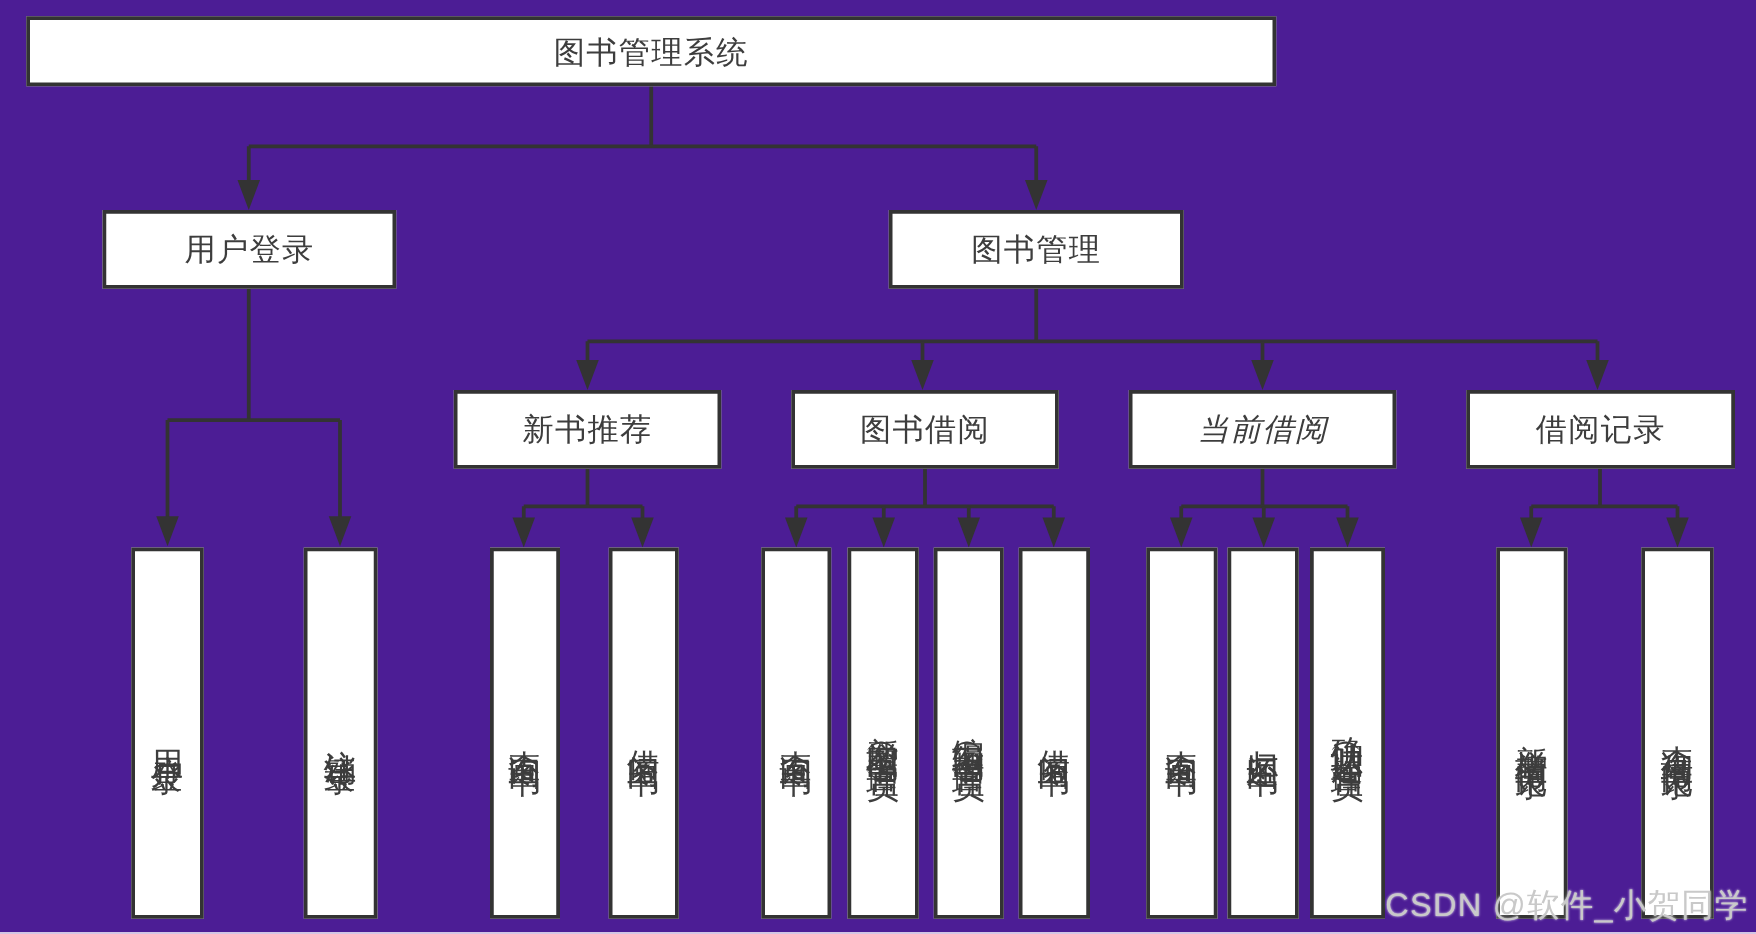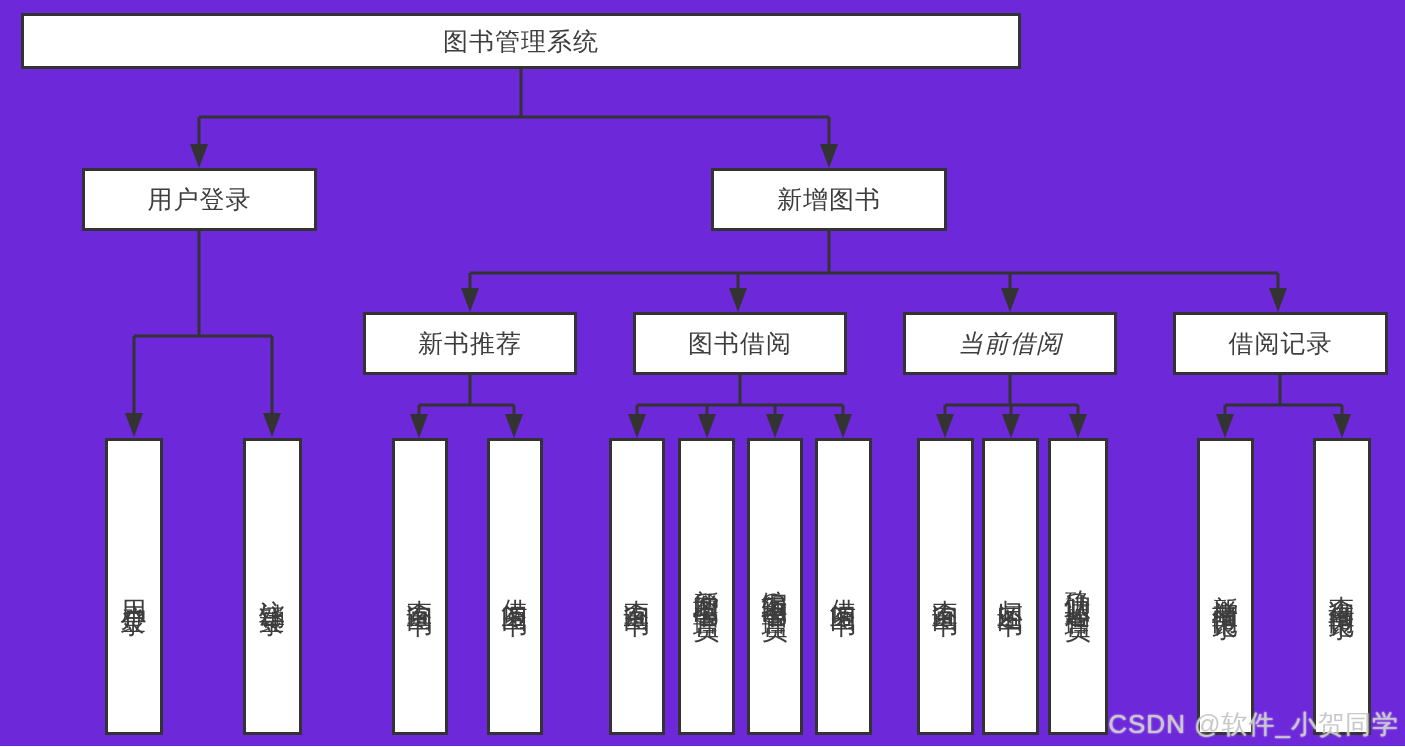--- a/index.html
+++ b/index.html
@@ -5,21 +5,21 @@
   html, body {
     margin: 0;
     padding: 0;
     background: #ffffff;
     font-family: "Liberation Sans", "DejaVu Sans", sans-serif;
   }
   .stage {
     position: relative;
     width: 1405px;
     height: 746px;
-    background: #6d28d9;
+    background: #4c1d95;
     overflow: hidden;
   }
   .wires {
     position: absolute;
     left: 0;
     top: 0;
     z-index: 1;
   }
   .box {
     position: absolute;
@@ -124,21 +124,21 @@
       <polygon points="1002,414 1020,414 1011,438"></polygon>
       <polygon points="1069,414 1087,414 1078,438"></polygon>
       <polygon points="1216,414 1234,414 1225,438"></polygon>
       <polygon points="1333,414 1351,414 1342,438"></polygon>
     </g>
   </svg>
 
   <div class="box h" style="left:21px; top:13px; width:1000px; height:56px;">图书管理系统</div>
 
   <div class="box h" style="left:82px; top:168px; width:235px; height:63px;">用户登录</div>
-  <div class="box h" style="left:711px; top:168px; width:236px; height:63px;">新增图书</div>
+  <div class="box h" style="left:711px; top:168px; width:236px; height:63px;">图书管理</div>
 
   <div class="box h" style="left:633px; top:312px; width:214px; height:63px;">图书借阅</div>
   <div class="box h" style="left:363px; top:312px; width:214px; height:63px;">新书推荐</div>
   <div class="box h" style="left:903px; top:312px; width:214px; height:63px;font-style:italic;">当前借阅</div>
   <div class="box h" style="left:1173px; top:312px; width:215px; height:63px;">借阅记录</div>
 
   <div class="box v" style="left:105px; top:438px; width:58px; height:297px;">用户登录</div>
   <div class="box v" style="left:243px; top:438px; width:59px; height:297px;">注销登录</div>
 
   <div class="box v" style="left:392px; top:438px; width:56px; height:297px;">查询图书</div>

